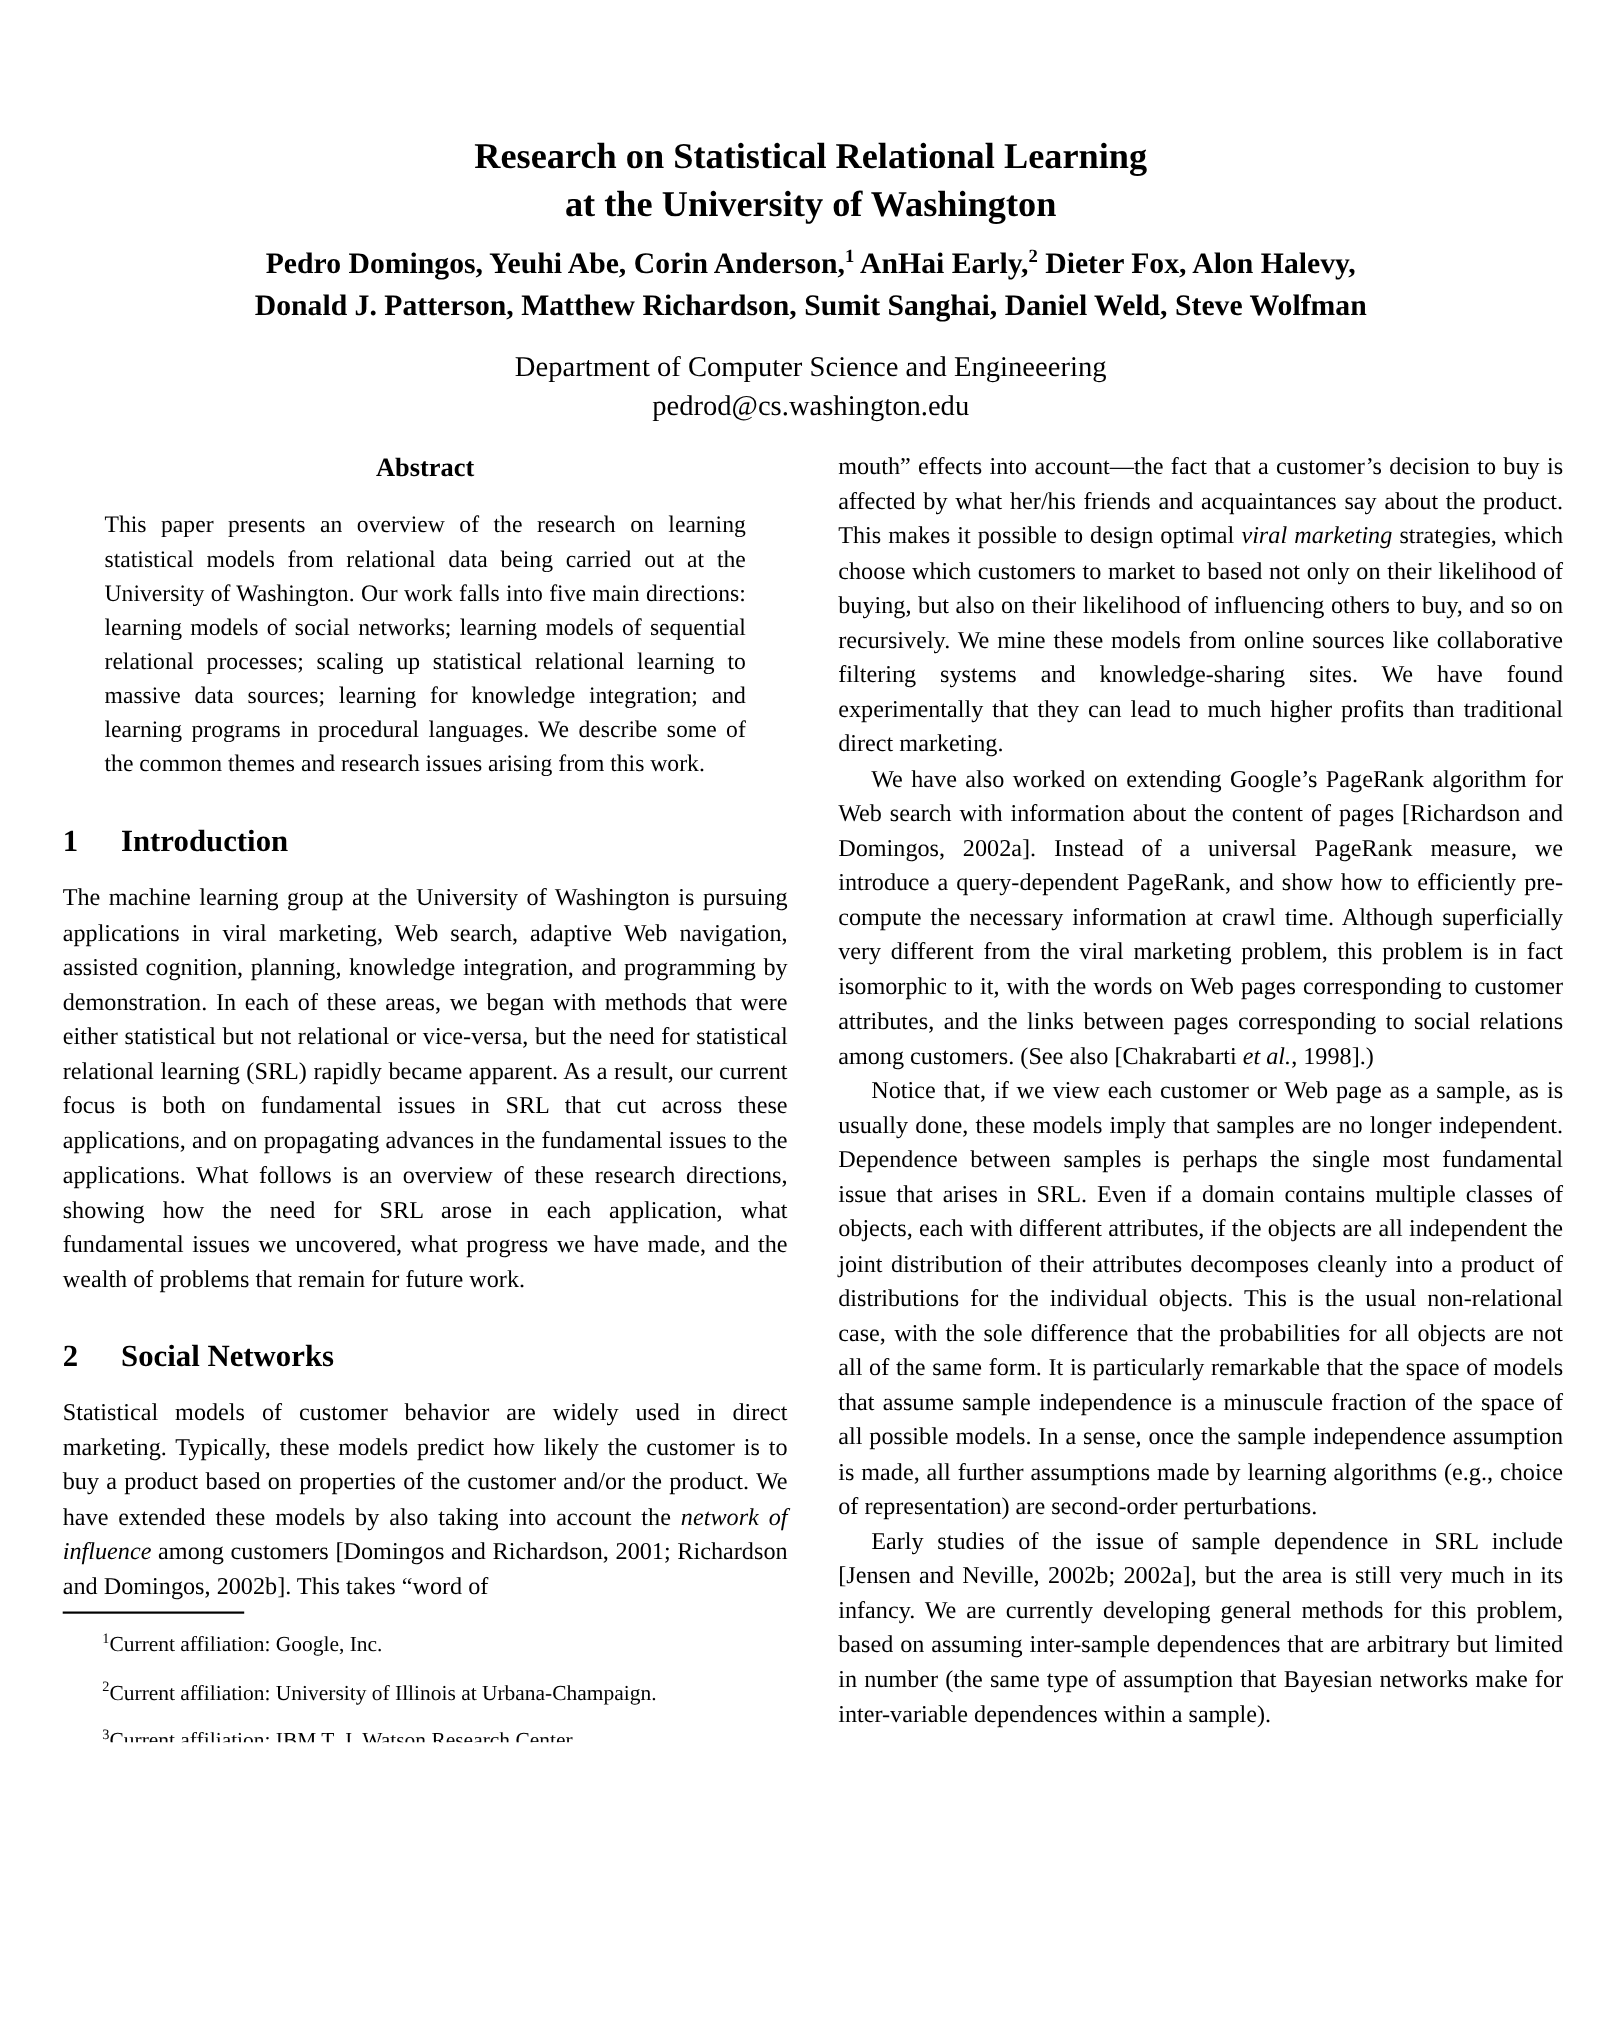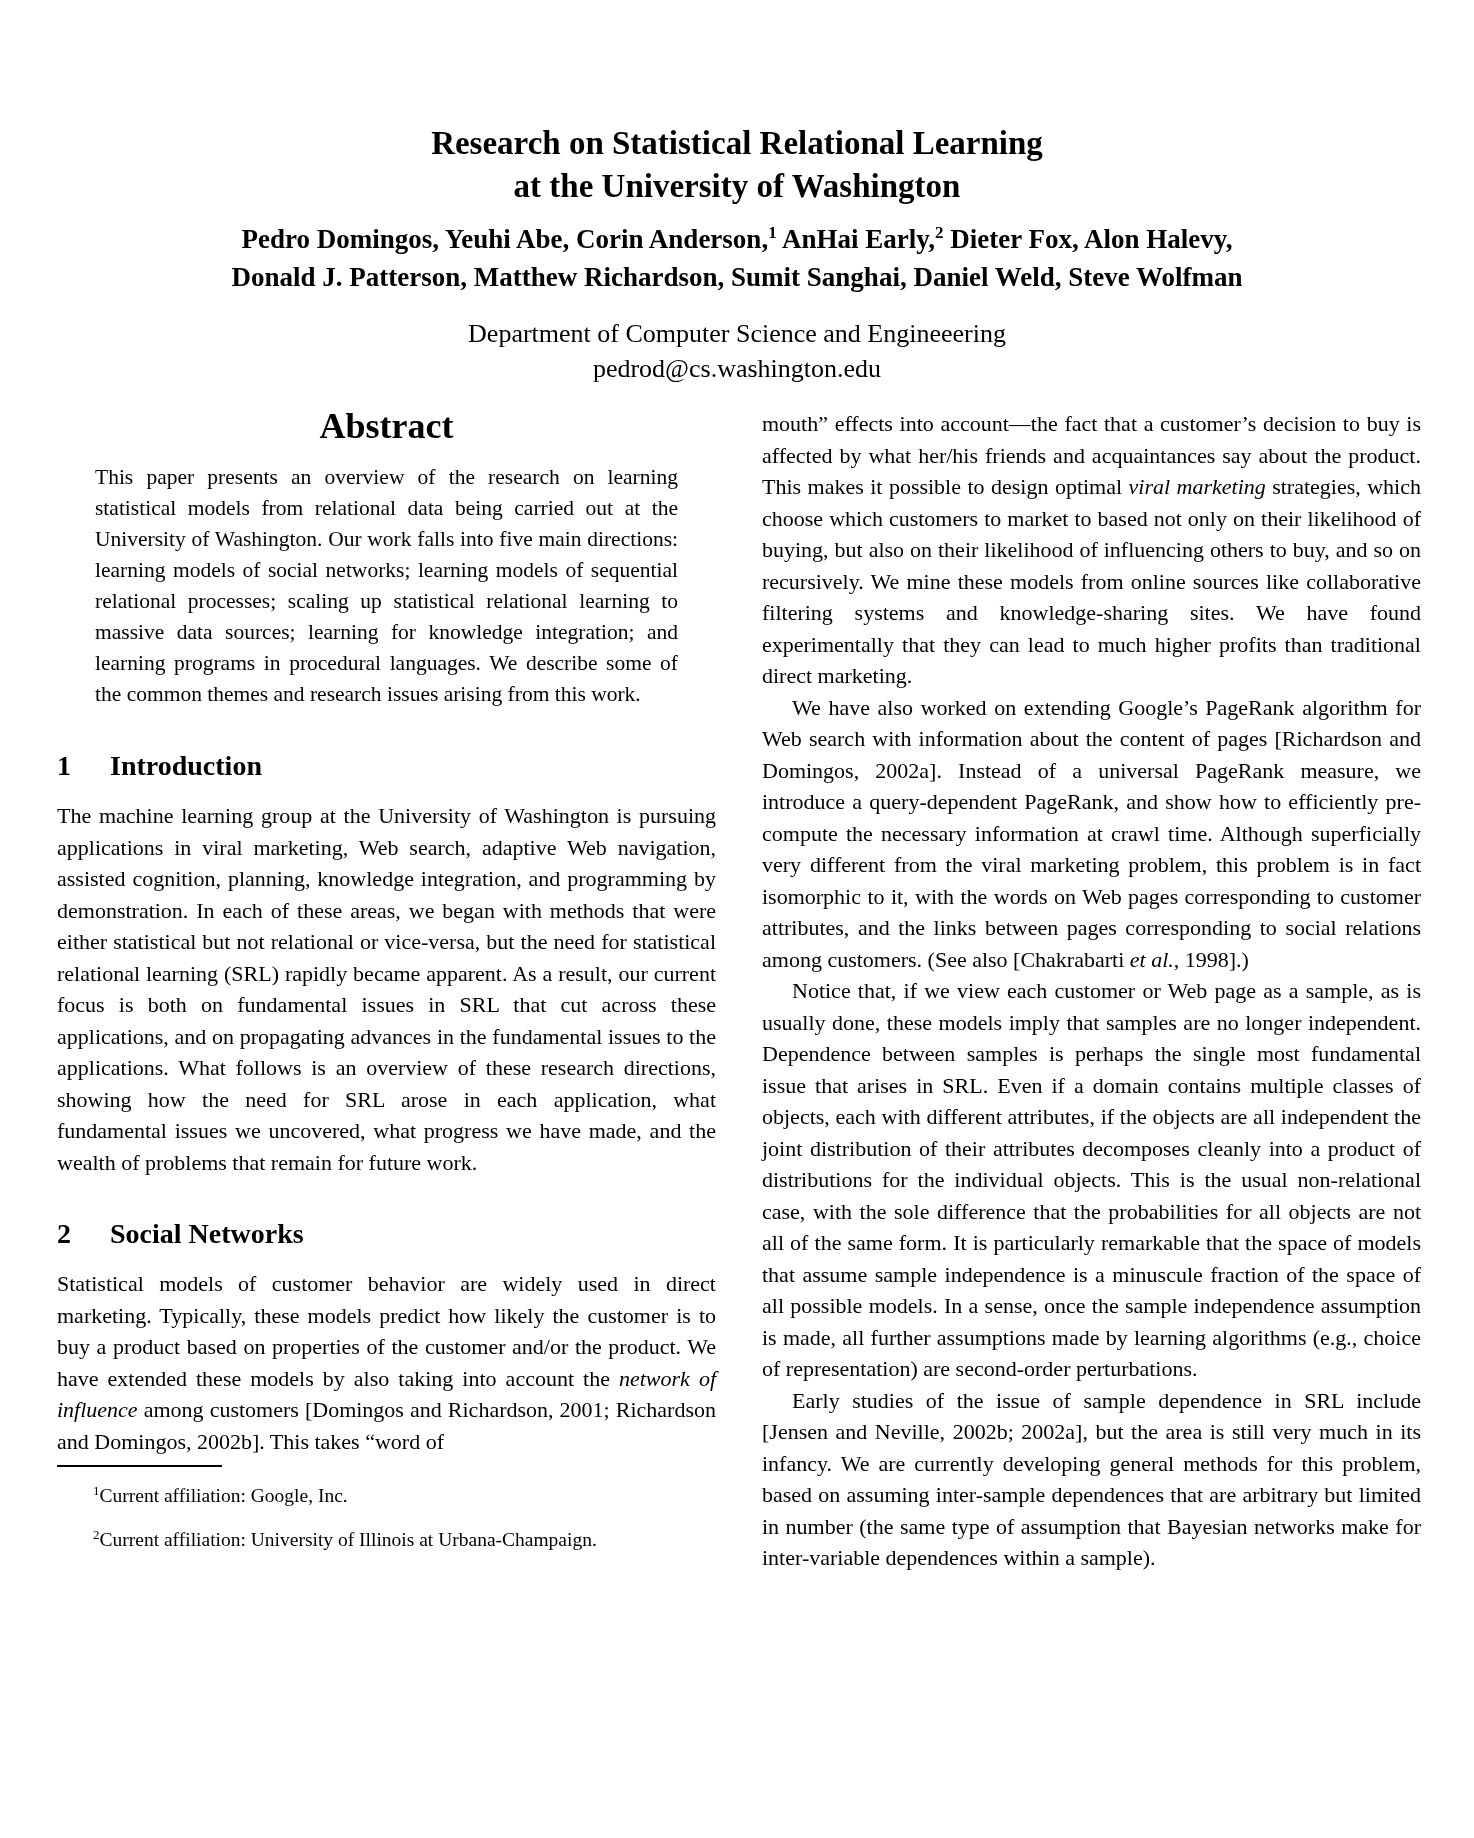--- a/index.html
+++ b/index.html
@@ -43,21 +43,21 @@
     padding: 0 53px 0 57px;
     margin-top: 22px;
   }
   .col {
     flex: 1 1 0;
     font-size: 22px;
     line-height: 31.5px;
     text-align: justify;
   }
   .abstract-heading {
-    font-size: 36px;
+    font-size: 24px;
     line-height: 36px;
     font-weight: bold;
     text-align: center;
     margin-bottom: 18px;
   }
   .abstract-body {
     margin: 0 38px;
     font-size: 21.5px;
     line-height: 31px;
     text-align: justify;
@@ -125,20 +125,21 @@
       <div class="section-heading"><span class="sec-num">1</span><span>Introduction</span></div>
       <p class="body-par">The machine learning group at the University of Washington is pursuing applications in viral marketing, Web search, adaptive Web navigation, assisted cognition, planning, knowledge integration, and programming by demonstration. In each of these areas, we began with methods that were either statistical but not relational or vice-versa, but the need for statistical relational learning (SRL) rapidly became apparent. As a result, our current focus is both on fundamental issues in SRL that cut across these applications, and on propagating advances in the fundamental issues to the applications. What follows is an overview of these research directions, showing how the need for SRL arose in each application, what fundamental issues we uncovered, what progress we have made, and the wealth of problems that remain for future work.</p>
 
       <div class="section-heading"><span class="sec-num">2</span><span>Social Networks</span></div>
       <p class="body-par"><span>Statistical models of customer behavior are widely used in direct marketing. Typically, these models predict how likely the customer is to buy a product based on properties of the customer and/or the product. We have extended these models by also taking into account the </span><i>network of influence</i><span> among customers [Domingos and Richardson, 2001; Richardson and Domingos, 2002b]. This takes “word of</span></p>
 
       <div class="footnotes">
         <div class="footnote-rule"></div>
         <div class="footnote"><sup>1</sup><span>Current affiliation: Google, Inc.</span></div>
         <div class="footnote"><sup>2</sup><span>Current affiliation: University of Illinois at Urbana-Champaign.</span></div>
+        <div class="footnote"><sup>3</sup><span>Current affiliation: IBM T. J. Watson Research Center.</span></div>
       </div>
     </div>
 
     <div class="col">
       <p class="body-par"><span>mouth” effects into account—the fact that a customer’s decision to buy is affected by what her/his friends and acquaintances say about the product. This makes it possible to design optimal </span><i>viral marketing</i><span> strategies, which choose which customers to market to based not only on their likelihood of buying, but also on their likelihood of influencing others to buy, and so on recursively. We mine these models from online sources like collaborative filtering systems and knowledge-sharing sites. We have found experimentally that they can lead to much higher profits than traditional direct marketing.</span></p>
       <p class="body-par indent-par"><span>We have also worked on extending Google’s PageRank algorithm for Web search with information about the content of pages [Richardson and Domingos, 2002a]. Instead of a universal PageRank measure, we introduce a query-dependent PageRank, and show how to efficiently pre-compute the necessary information at crawl time. Although superficially very different from the viral marketing problem, this problem is in fact isomorphic to it, with the words on Web pages corresponding to customer attributes, and the links between pages corresponding to social relations among customers. (See also [Chakrabarti </span><i>et al.</i><span>, 1998].)</span></p>
       <p class="body-par indent-par">Notice that, if we view each customer or Web page as a sample, as is usually done, these models imply that samples are no longer independent. Dependence between samples is perhaps the single most fundamental issue that arises in SRL. Even if a domain contains multiple classes of objects, each with different attributes, if the objects are all independent the joint distribution of their attributes decomposes cleanly into a product of distributions for the individual objects. This is the usual non-relational case, with the sole difference that the probabilities for all objects are not all of the same form. It is particularly remarkable that the space of models that assume sample independence is a minuscule fraction of the space of all possible models. In a sense, once the sample independence assumption is made, all further assumptions made by learning algorithms (e.g., choice of representation) are second-order perturbations.</p>
       <p class="body-par indent-par">Early studies of the issue of sample dependence in SRL include [Jensen and Neville, 2002b; 2002a], but the area is still very much in its infancy. We are currently developing general methods for this problem, based on assuming inter-sample dependences that are arbitrary but limited in number (the same type of assumption that Bayesian networks make for inter-variable dependences within a sample).</p>
     </div>
 

